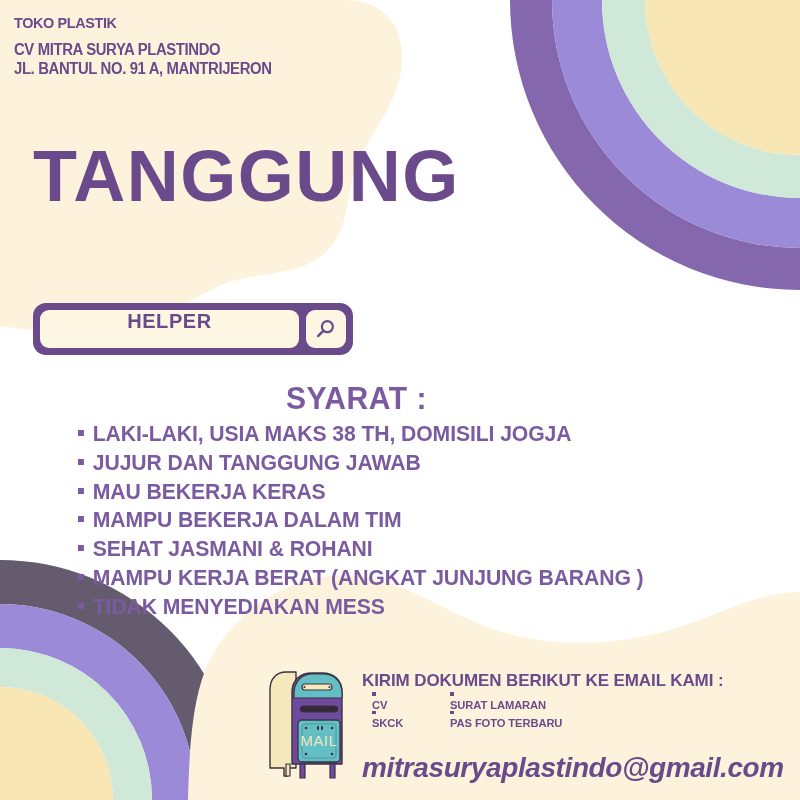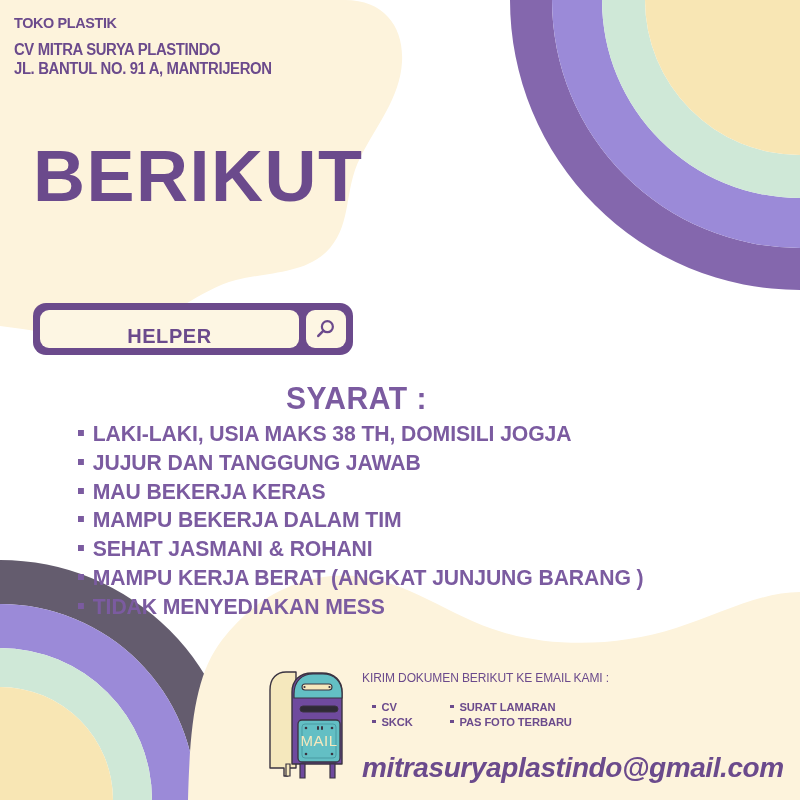--- a/index.html
+++ b/index.html
@@ -91,21 +91,21 @@
     padding: 0 7px;
     box-sizing: border-box;
     gap: 7px;
   }
   .search-field {
     flex: 1;
     height: 38px;
     background: #fdf6e3;
     border-radius: 9px;
     display: flex;
-    align-items: flex-end;
+    align-items: flex-start;
     justify-content: center;
   }
   .search-value {
     color: #6b4a8c;
     font-size: 20px;
     font-weight: bold;
     letter-spacing: 0.6px;
   }
   .search-btn {
     width: 40px;
@@ -170,41 +170,42 @@
   }
 
   
   .docs {
     position: absolute;
     left: 362px;
     top: 671px;
     color: #6b4a8c;
   }
   .docs-title {
-    font-size: 12px;
-    font-weight: normal;
+    font-size: 17px;
+    font-weight: bold;
     letter-spacing: -0.1px;
-    margin-bottom: 16px;
+    margin-bottom: 4px;
     white-space: nowrap;
   }
   .docs-rows {
     display: flex;
     flex-direction: column;
     gap: 3px;
   }
   .docs-row {
     display: flex;
     font-size: 11.2px;
     font-weight: bold;
     letter-spacing: -0.1px;
     white-space: nowrap;
   }
   .docs-cell {
     display: flex;
     align-items: baseline;
+    flex-direction: column;
   }
   .docs-cell.col1 { width: 78px; flex: none; padding-left: 10px; }
   .docs-cell.wide { padding-left: 10px; }
   .dbullet {
     display: inline-block;
     width: 3.5px;
     height: 3.5px;
     background: #6b4a8c;
     margin-right: 6px;
     position: relative;
@@ -267,21 +268,21 @@
 
   <div class="content-layer">
 
     <div class="header">
       <div class="hdr-line hdr-shop">TOKO PLASTIK</div>
       <div class="hdr-line hdr-company">CV MITRA SURYA PLASTINDO</div>
       <div class="hdr-line hdr-address">JL. BANTUL NO. 91 A, MANTRIJERON</div>
     </div>
 
     <div class="title">
-      <div class="title-line">BERIKUT</div>
+      <div class="title-line">TANGGUNG</div>
     </div>
 
     <div class="searchbar">
       <div class="search-field">
         <span class="search-value">HELPER</span>
       </div>
       <div class="search-btn">
         <svg width="22" height="22" viewBox="0 0 24 24">
           <circle cx="13.5" cy="9.5" r="6" fill="none" stroke="#6b4a8c" stroke-width="2.4"></circle>
           <line x1="9" y1="14" x2="3.6" y2="19.6" stroke="#6b4a8c" stroke-width="2.8" stroke-linecap="round"></line>

